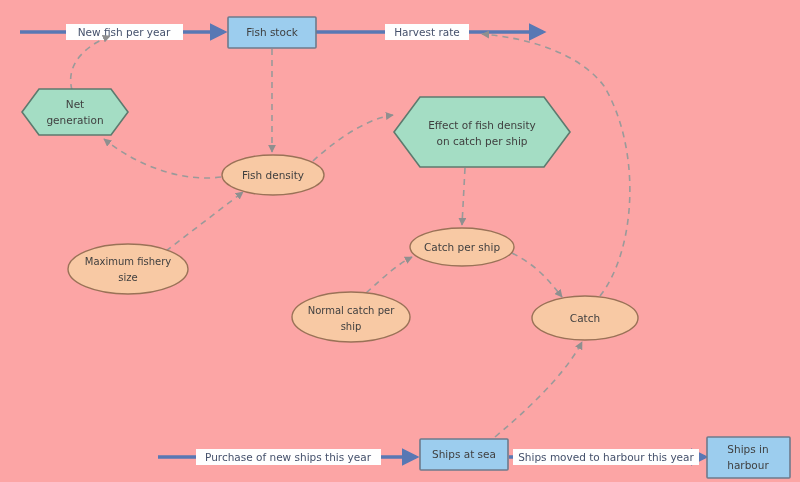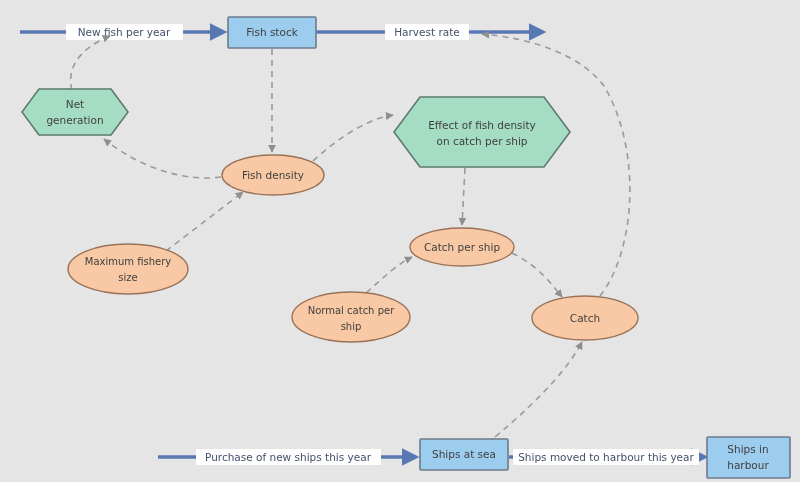--- a/index.html
+++ b/index.html
@@ -8,21 +8,21 @@
     padding: 0;
     background: #ffffff;
   }
   body {
     font-family: "Liberation Sans", sans-serif;
   }
   #canvas {
     position: relative;
     width: 800px;
     height: 482px;
-    background: #e5e5e5;
+    background: #fca5a5;
     overflow: hidden;
   }
   svg#diagram {
     position: absolute;
     left: 0;
     top: 0;
     width: 800px;
     height: 482px;
   }
   .node-label {

